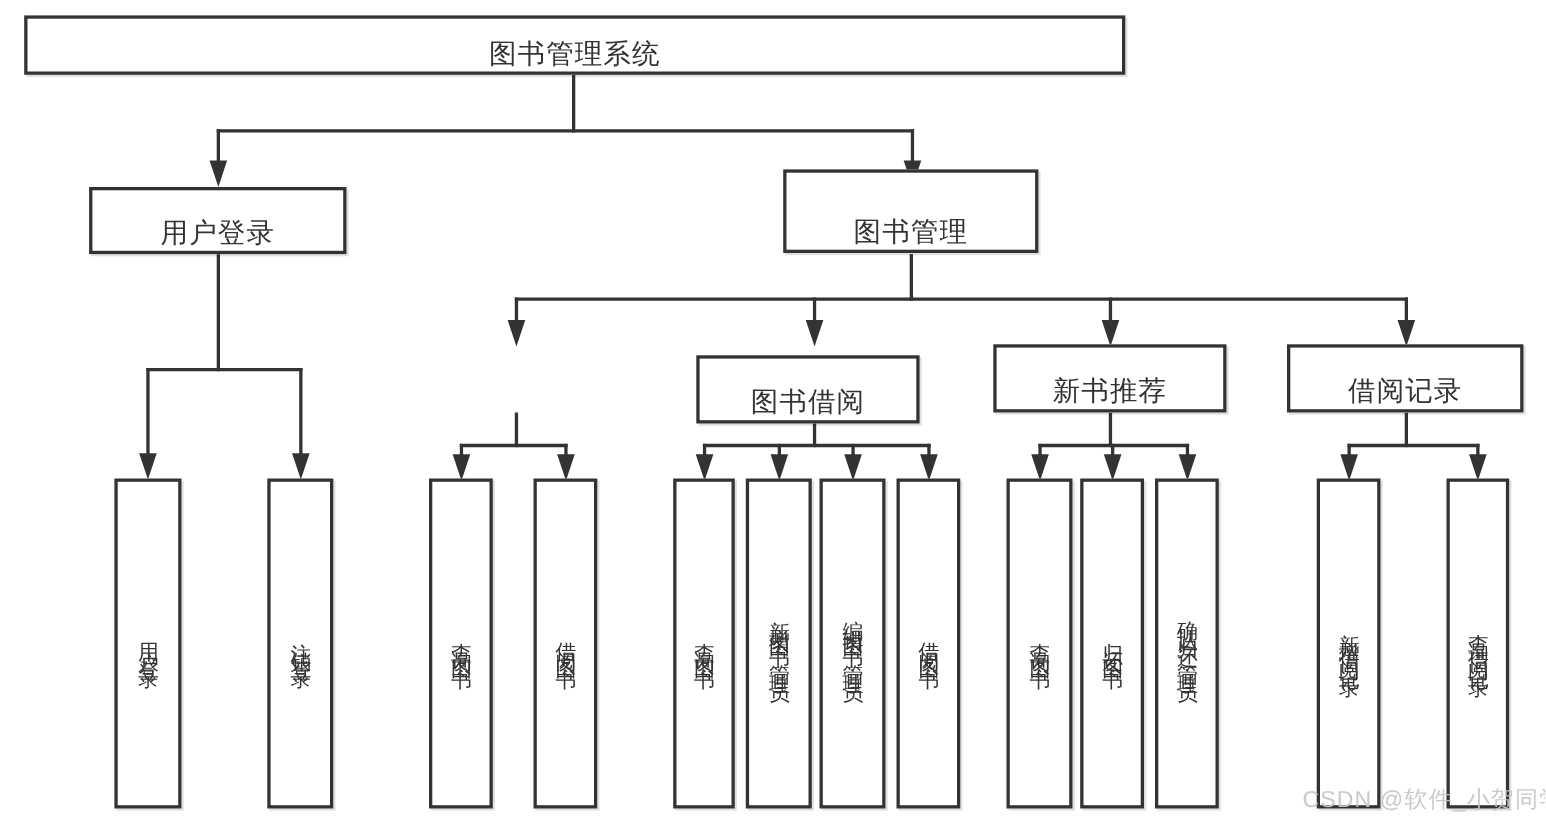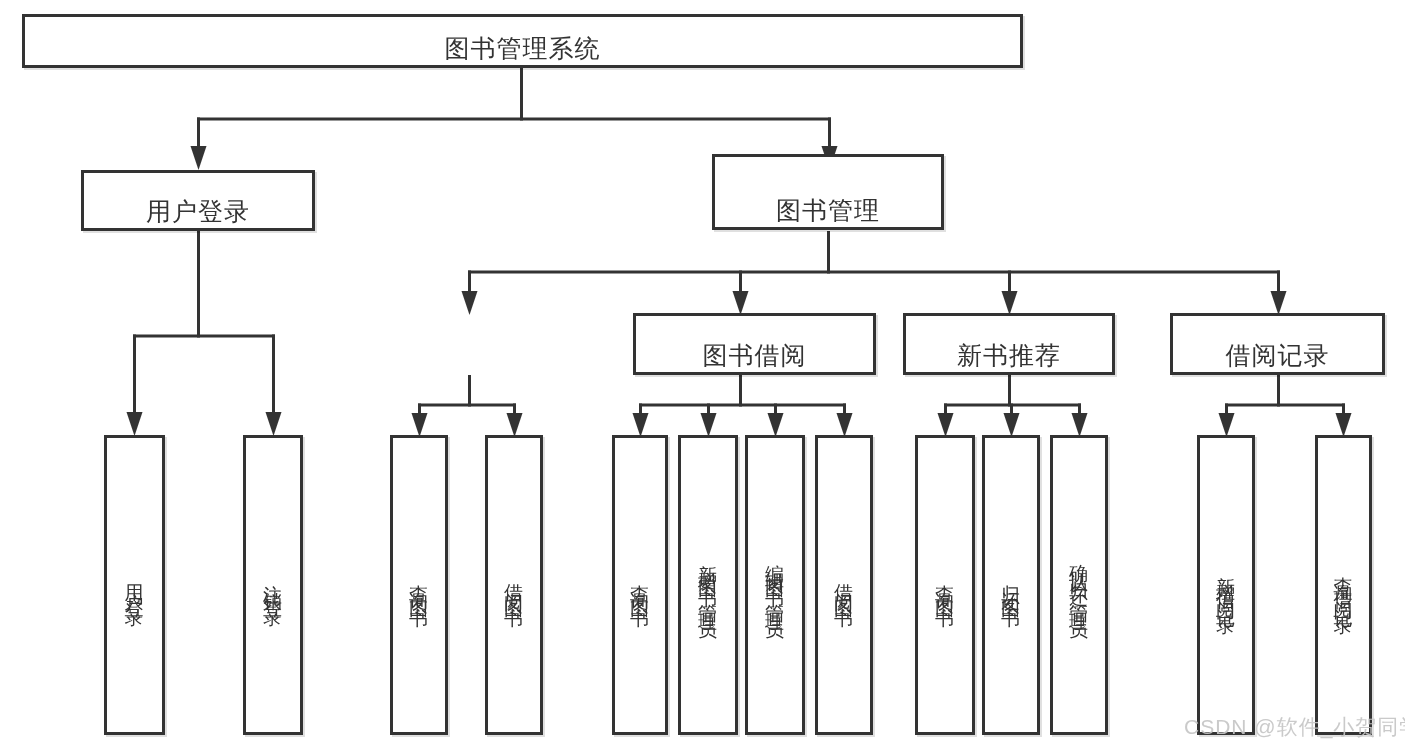--- a/index.html
+++ b/index.html
@@ -124,21 +124,21 @@
     <span>图书管理系统</span>
   </div>
 
   <div class="hnode" style="left:81px;top:170px;width:234px;height:61px">
     <span>用户登录</span>
   </div>
   <div class="hnode" style="left:712px;top:154px;width:232px;height:76px">
     <span>图书管理</span>
   </div>
 
-  <div class="hnode" style="left:633px;top:313px;width:243px;height:62px">
+  <div class="hnode" style="left:633px;top:323px;width:203px;height:62px">
     <span>图书借阅</span>
   </div>
   <div class="hnode" style="left:903px;top:313px;width:212px;height:62px">
     <span>新书推荐</span>
   </div>
   <div class="hnode" style="left:1170px;top:313px;width:215px;height:62px">
     <span>借阅记录</span>
   </div>
 
   <div class="vnode" style="left:104px;width:61px">

